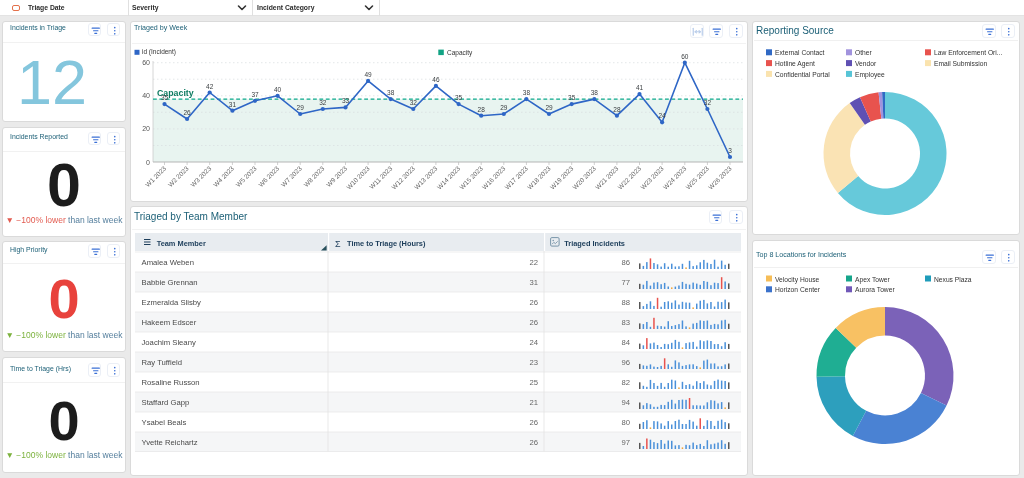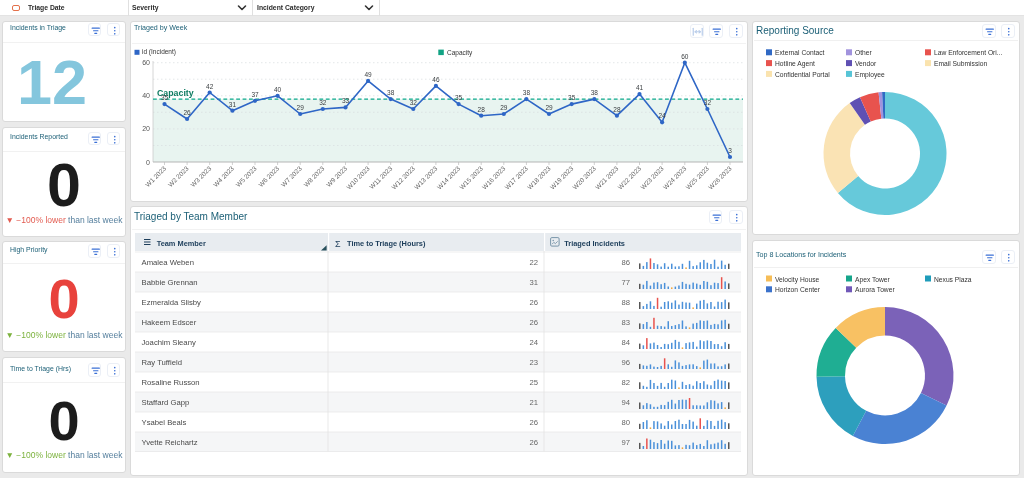--- a/index.html
+++ b/index.html
@@ -34,21 +34,21 @@
     </svg>
   </div>
 <div style="position:absolute;left:106.5px;top:22.5px;width:13.5px;height:13.5px;border:1px solid #ebeff6;border-radius:3px;background:#fff;">
     <svg width="13.5" height="13.5" viewBox="0 0 13.5 13.5" style="display:block">
       <circle cx="6.75" cy="3.65" r="0.8" fill="#3b70d6"></circle>
       <circle cx="6.75" cy="6.75" r="0.8" fill="#3b70d6"></circle>
       <circle cx="6.75" cy="9.85" r="0.8" fill="#3b70d6"></circle>
     </svg>
   </div>
 <div class="abs" style="left:3px;top:41.5px;width:122px;height:1px;background:#f1f1f1;"></div>
-<div class="abs" style="left:2px;top:50.5px;width:100px;height:63px;line-height:63px;text-align:center;font-size:63px;font-weight:bold;color:#84c6dd;">12</div>
+<div class="abs" style="left:2px;top:50.5px;width:100px;height:63px;line-height:63px;text-align:center;font-size:63px;font-weight:normal;color:#84c6dd;">12</div>
 <div class="card" style="left:2px;top:127px;width:124px;height:110px;"></div>
 <div class="ctitle" style="left:10px;top:133.0px;font-size:6.9px;">Incidents Reported</div>
 <div style="position:absolute;left:87.5px;top:131.5px;width:13.5px;height:13.5px;border:1px solid #ebeff6;border-radius:3px;background:#fff;">
     <svg width="13.5" height="13.5" viewBox="0 0 13.5 13.5" style="display:block">
       <g stroke="#3b70d6" stroke-width="1.15" stroke-linecap="round">
         <line x1="3.15" y1="4.15" x2="10.35" y2="4.15"></line>
         <line x1="4.55" y1="6.75" x2="8.95" y2="6.75"></line>
         <line x1="5.75" y1="9.35" x2="7.75" y2="9.35"></line>
       </g>
     </svg>

